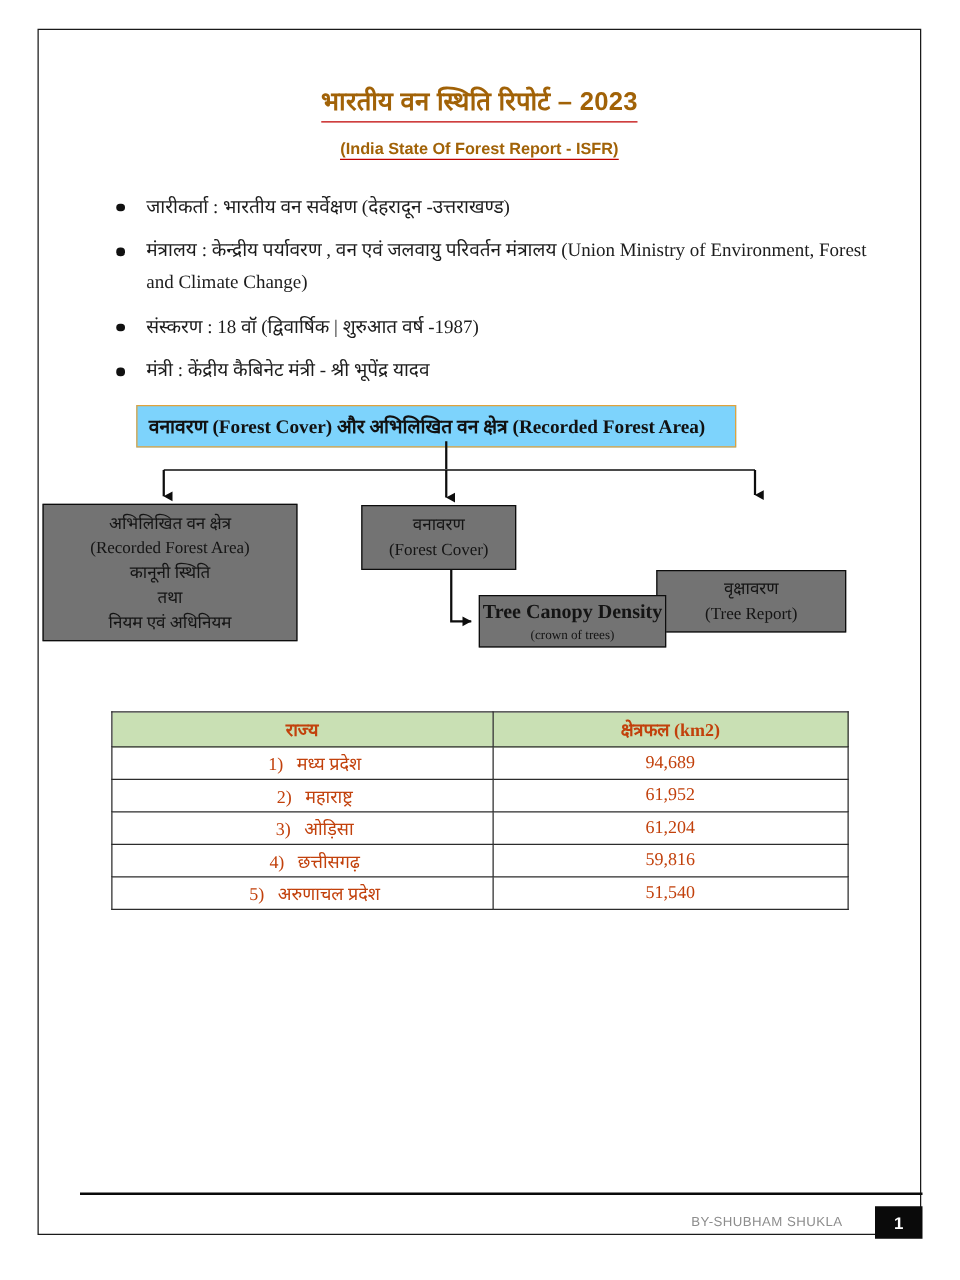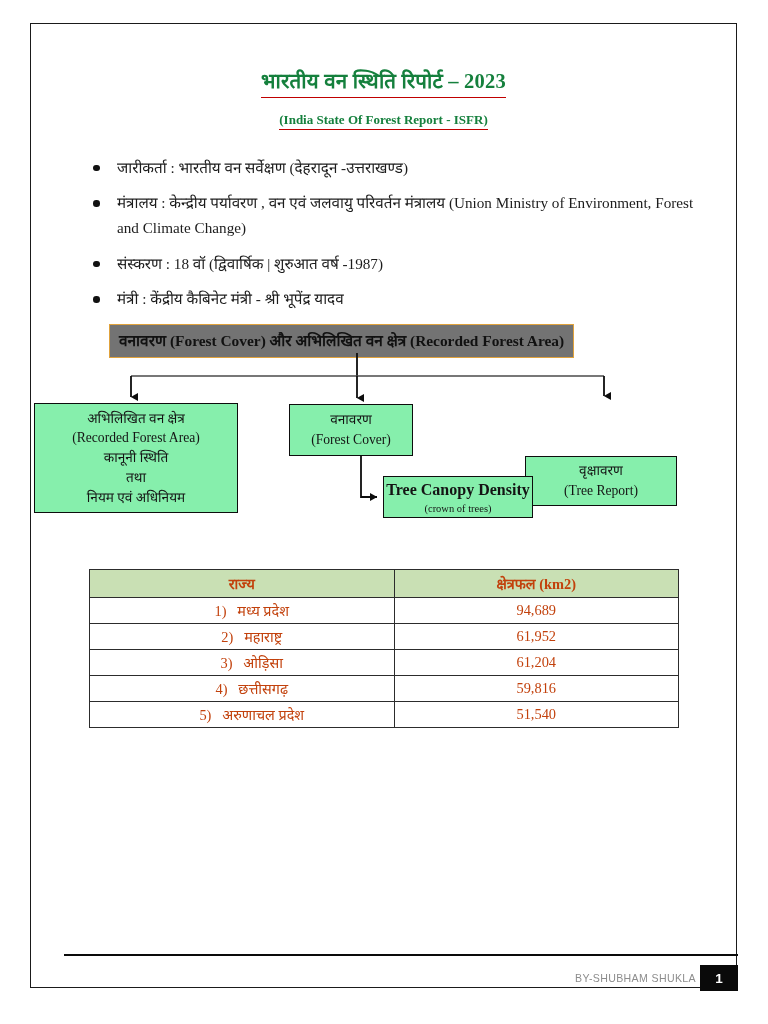--- a/index.html
+++ b/index.html
@@ -26,23 +26,23 @@
     background: #ffffff;
     box-sizing: border-box;
   }
 
   
   #title-block {
     margin-top: 44px;
     text-align: center;
   }
   .title-line {
-    color: #15803d;
-    font-weight: bold;
-    font-family: Liberation Serif, serif;
+    color: #a16207;
+    font-weight: bold;
+    font-family: Liberation Sans, sans-serif;
   }
   #title-hindi {
     font-size: 20.5px;
     letter-spacing: .2px;
     display: inline-block;
     border-bottom: 1.6px solid #C00000;
     padding-bottom: 1px;
     line-height: 1.35;
   }
   #title-english-wrap {
@@ -78,43 +78,43 @@
     height: 6.5px;
     background: #111;
     border-radius: 50%;
   }
 
   
   #section-heading {
     position: absolute;
     left: 78px;
     top: 300px;
-    background: #737373;
+    background: #7dd3fc;
     border: 1px solid #E0A23C;
-    padding: 5px 9px 6px 9px;
+    padding: 5px 24px 6px 9px;
     font-size: 15.4px;
     font-weight: bold;
     color: #111;
     white-space: nowrap;
     box-sizing: border-box;
   }
 
   
   #flow {
     position: absolute;
     left: 0;
     top: 0;
     width: 707px;
     height: 965px;
     pointer-events: none;
   }
   .fbox {
     position: absolute;
     border: 1.6px solid #0d0d0d;
-    background: #86efac;
+    background: #737373;
     box-sizing: border-box;
     text-align: center;
     color: #141414;
     display: flex;
     flex-direction: column;
     justify-content: center;
     align-items: center;
   }
   .fbox .ln {
     line-height: 1.45;
@@ -204,21 +204,21 @@
     height: 28px;
     display: flex;
     align-items: center;
     justify-content: flex-end;
   }
   #footer-credit {
     font-family: "Liberation Sans", "DejaVu Sans", sans-serif;
     font-size: 10.6px;
     color: #8d8d8d;
     letter-spacing: .35px;
-    margin-right: 4px;
+    margin-right: 26px;
   }
   #page-number {
     background: #0a0a0a;
     color: #ffffff;
     font-family: "Liberation Sans", "DejaVu Sans", sans-serif;
     font-size: 13.5px;
     font-weight: bold;
     width: 38px;
     height: 26px;
     display: flex;

